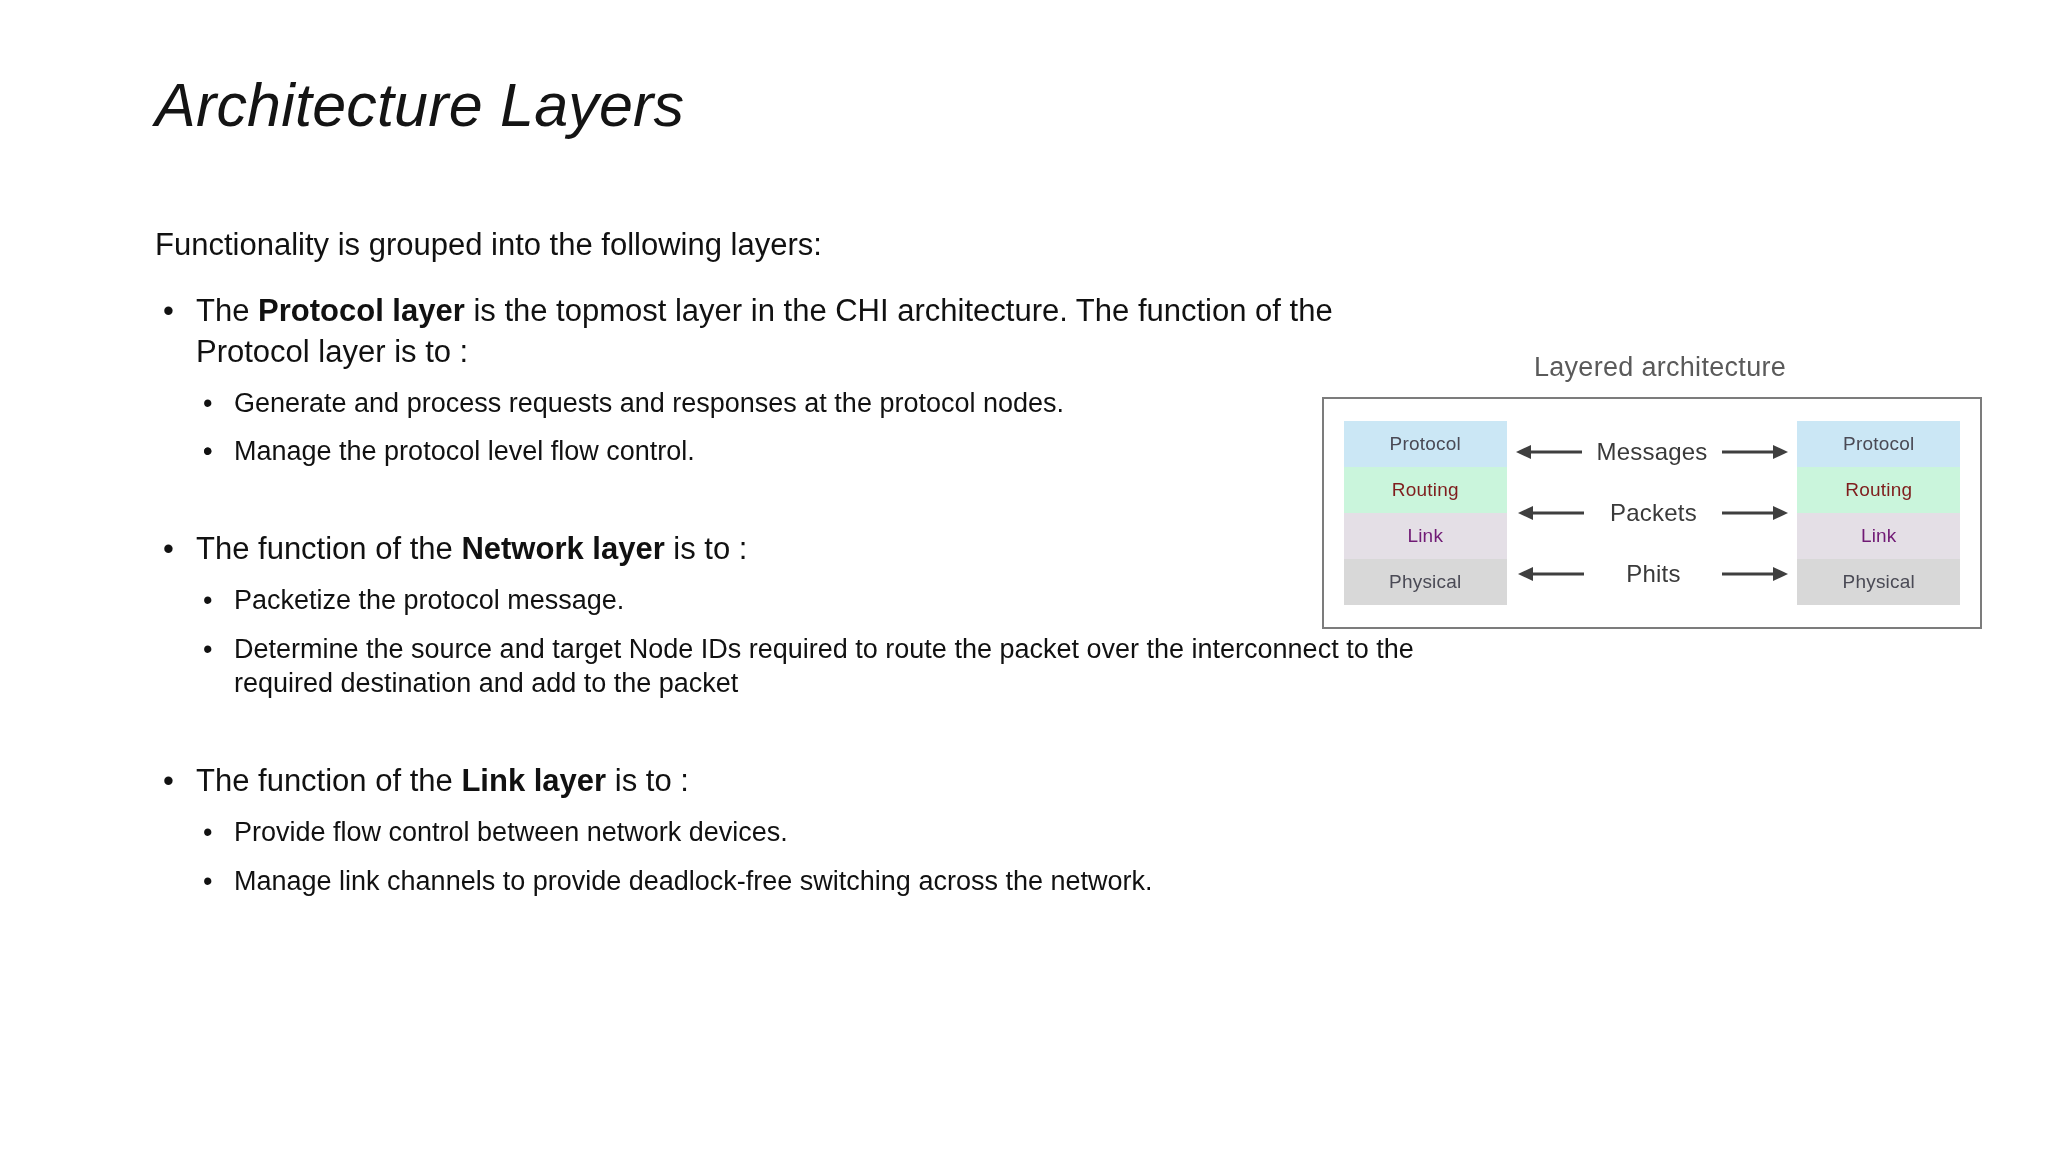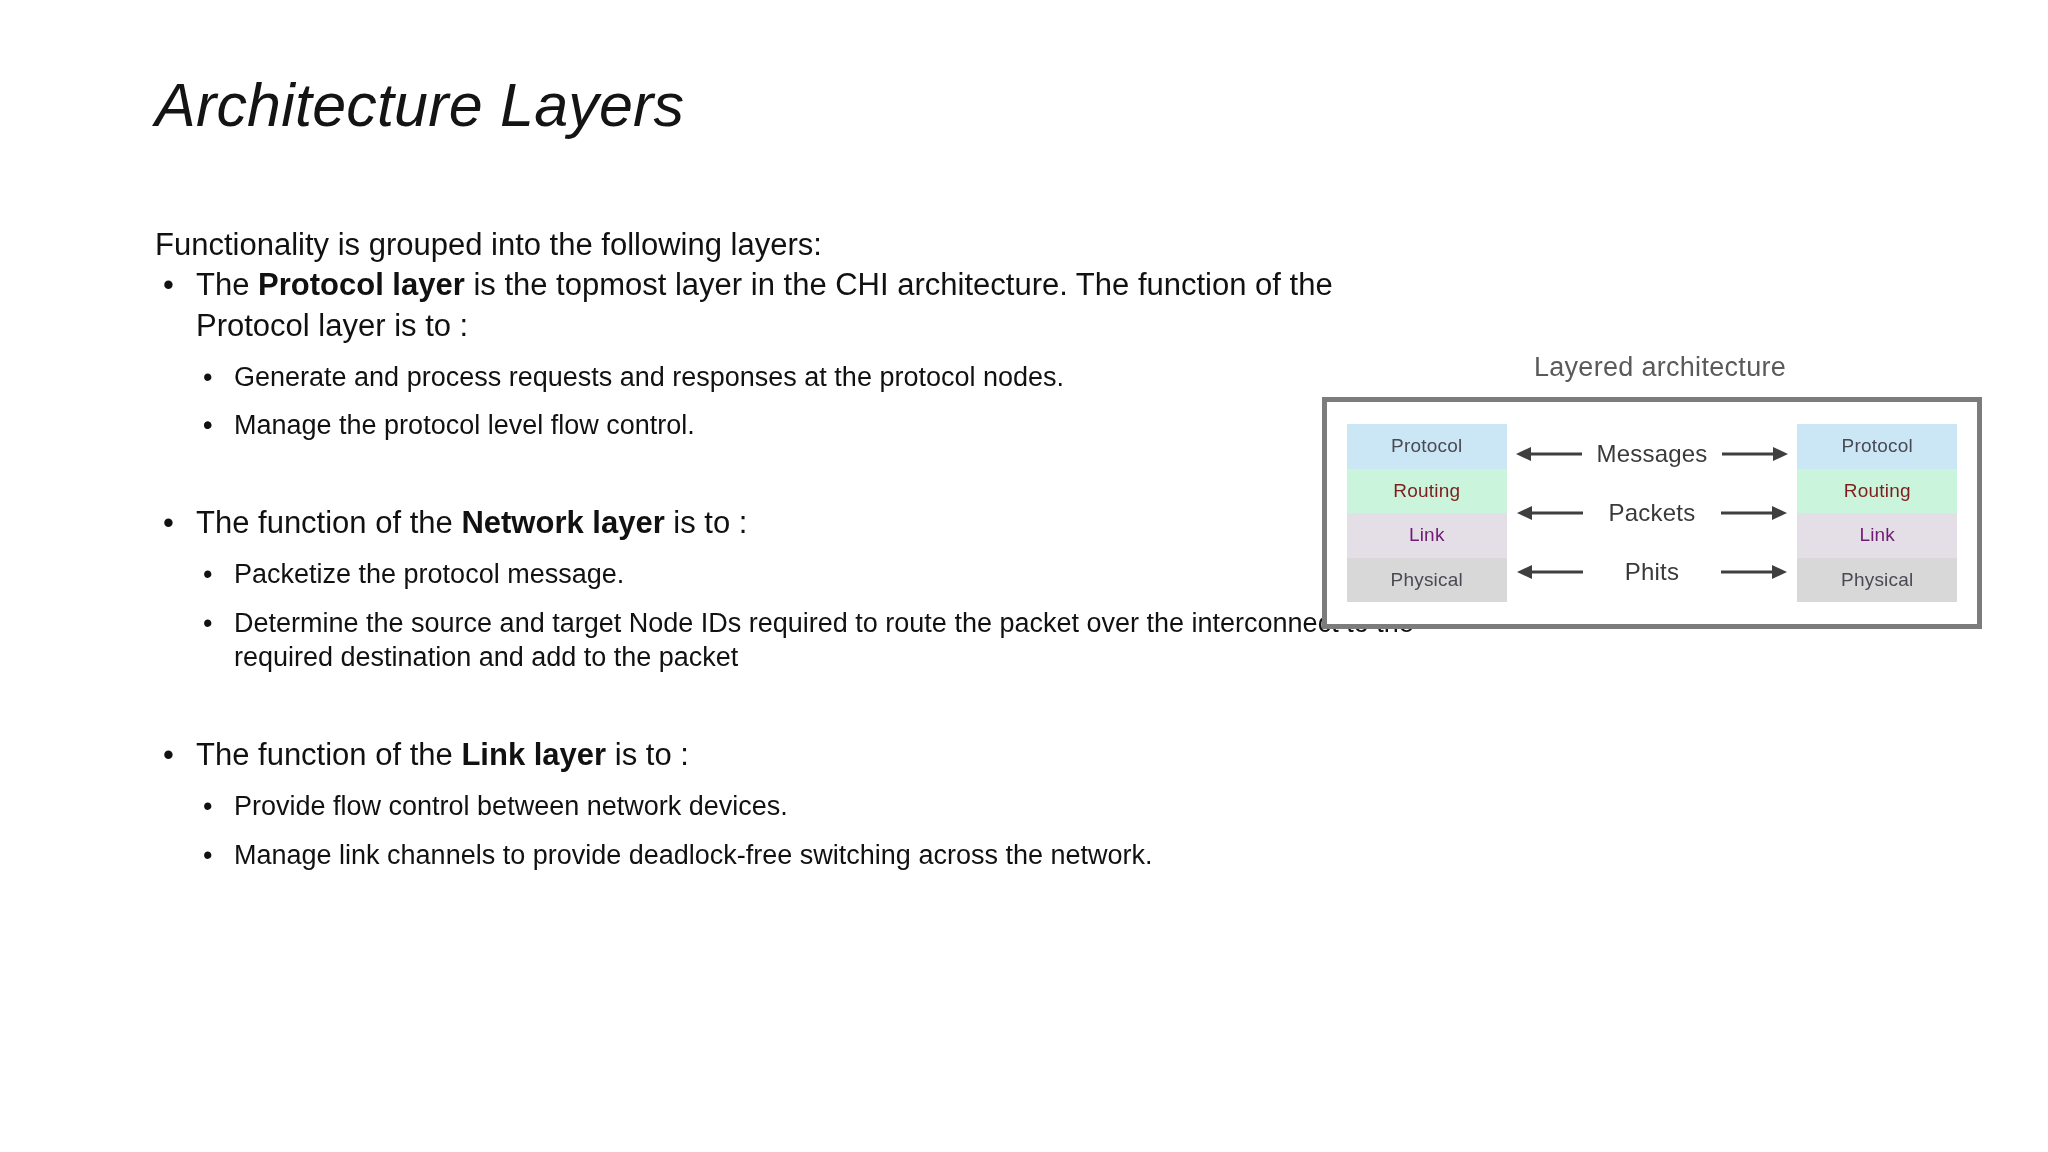--- a/index.html
+++ b/index.html
@@ -42,20 +42,21 @@
     position: absolute;
     left: 155px;
     top: 225px;
     width: 1290px;
   }
 
   .intro-line {
     font-size: 31px;
     line-height: 1.3;
     color: #111111;
+    margin-bottom: 26px;
   }
 
   ul.lvl1 {
     list-style: none;
     margin: 0;
     padding: 0;
   }
 
   li.lvl1-item {
     position: relative;
@@ -111,21 +112,21 @@
 
   .diagram-caption {
     text-align: center;
     font-size: 27px;
     color: #5a5a5a;
     margin-bottom: 14px;
     letter-spacing: 0.3px;
   }
 
   .diagram-frame {
-    border: 5px solid #c2410c;
+    border: 2px solid #c2410c;
     background: #ffffff;
     padding: 22px 20px 22px 20px;
     box-sizing: border-box;
     width: 660px;
     height: 232px;
     position: relative;
   }
 
   .diagram-grid {
     display: flex;
@@ -157,21 +158,21 @@
     flex: 1 1 auto;
     display: flex;
     flex-direction: column;
     margin: 0 4px;
   }
 
   .mid-row {
     flex: 1 1 0;
     display: flex;
     align-items: center;
-    justify-content: center;
+    justify-content: flex-end;
     gap: 10px;
   }
 
   .mid-label {
     font-size: 24px;
     color: #3a3a3a;
     min-width: 108px;
     text-align: center;
     letter-spacing: 0.2px;
   }

